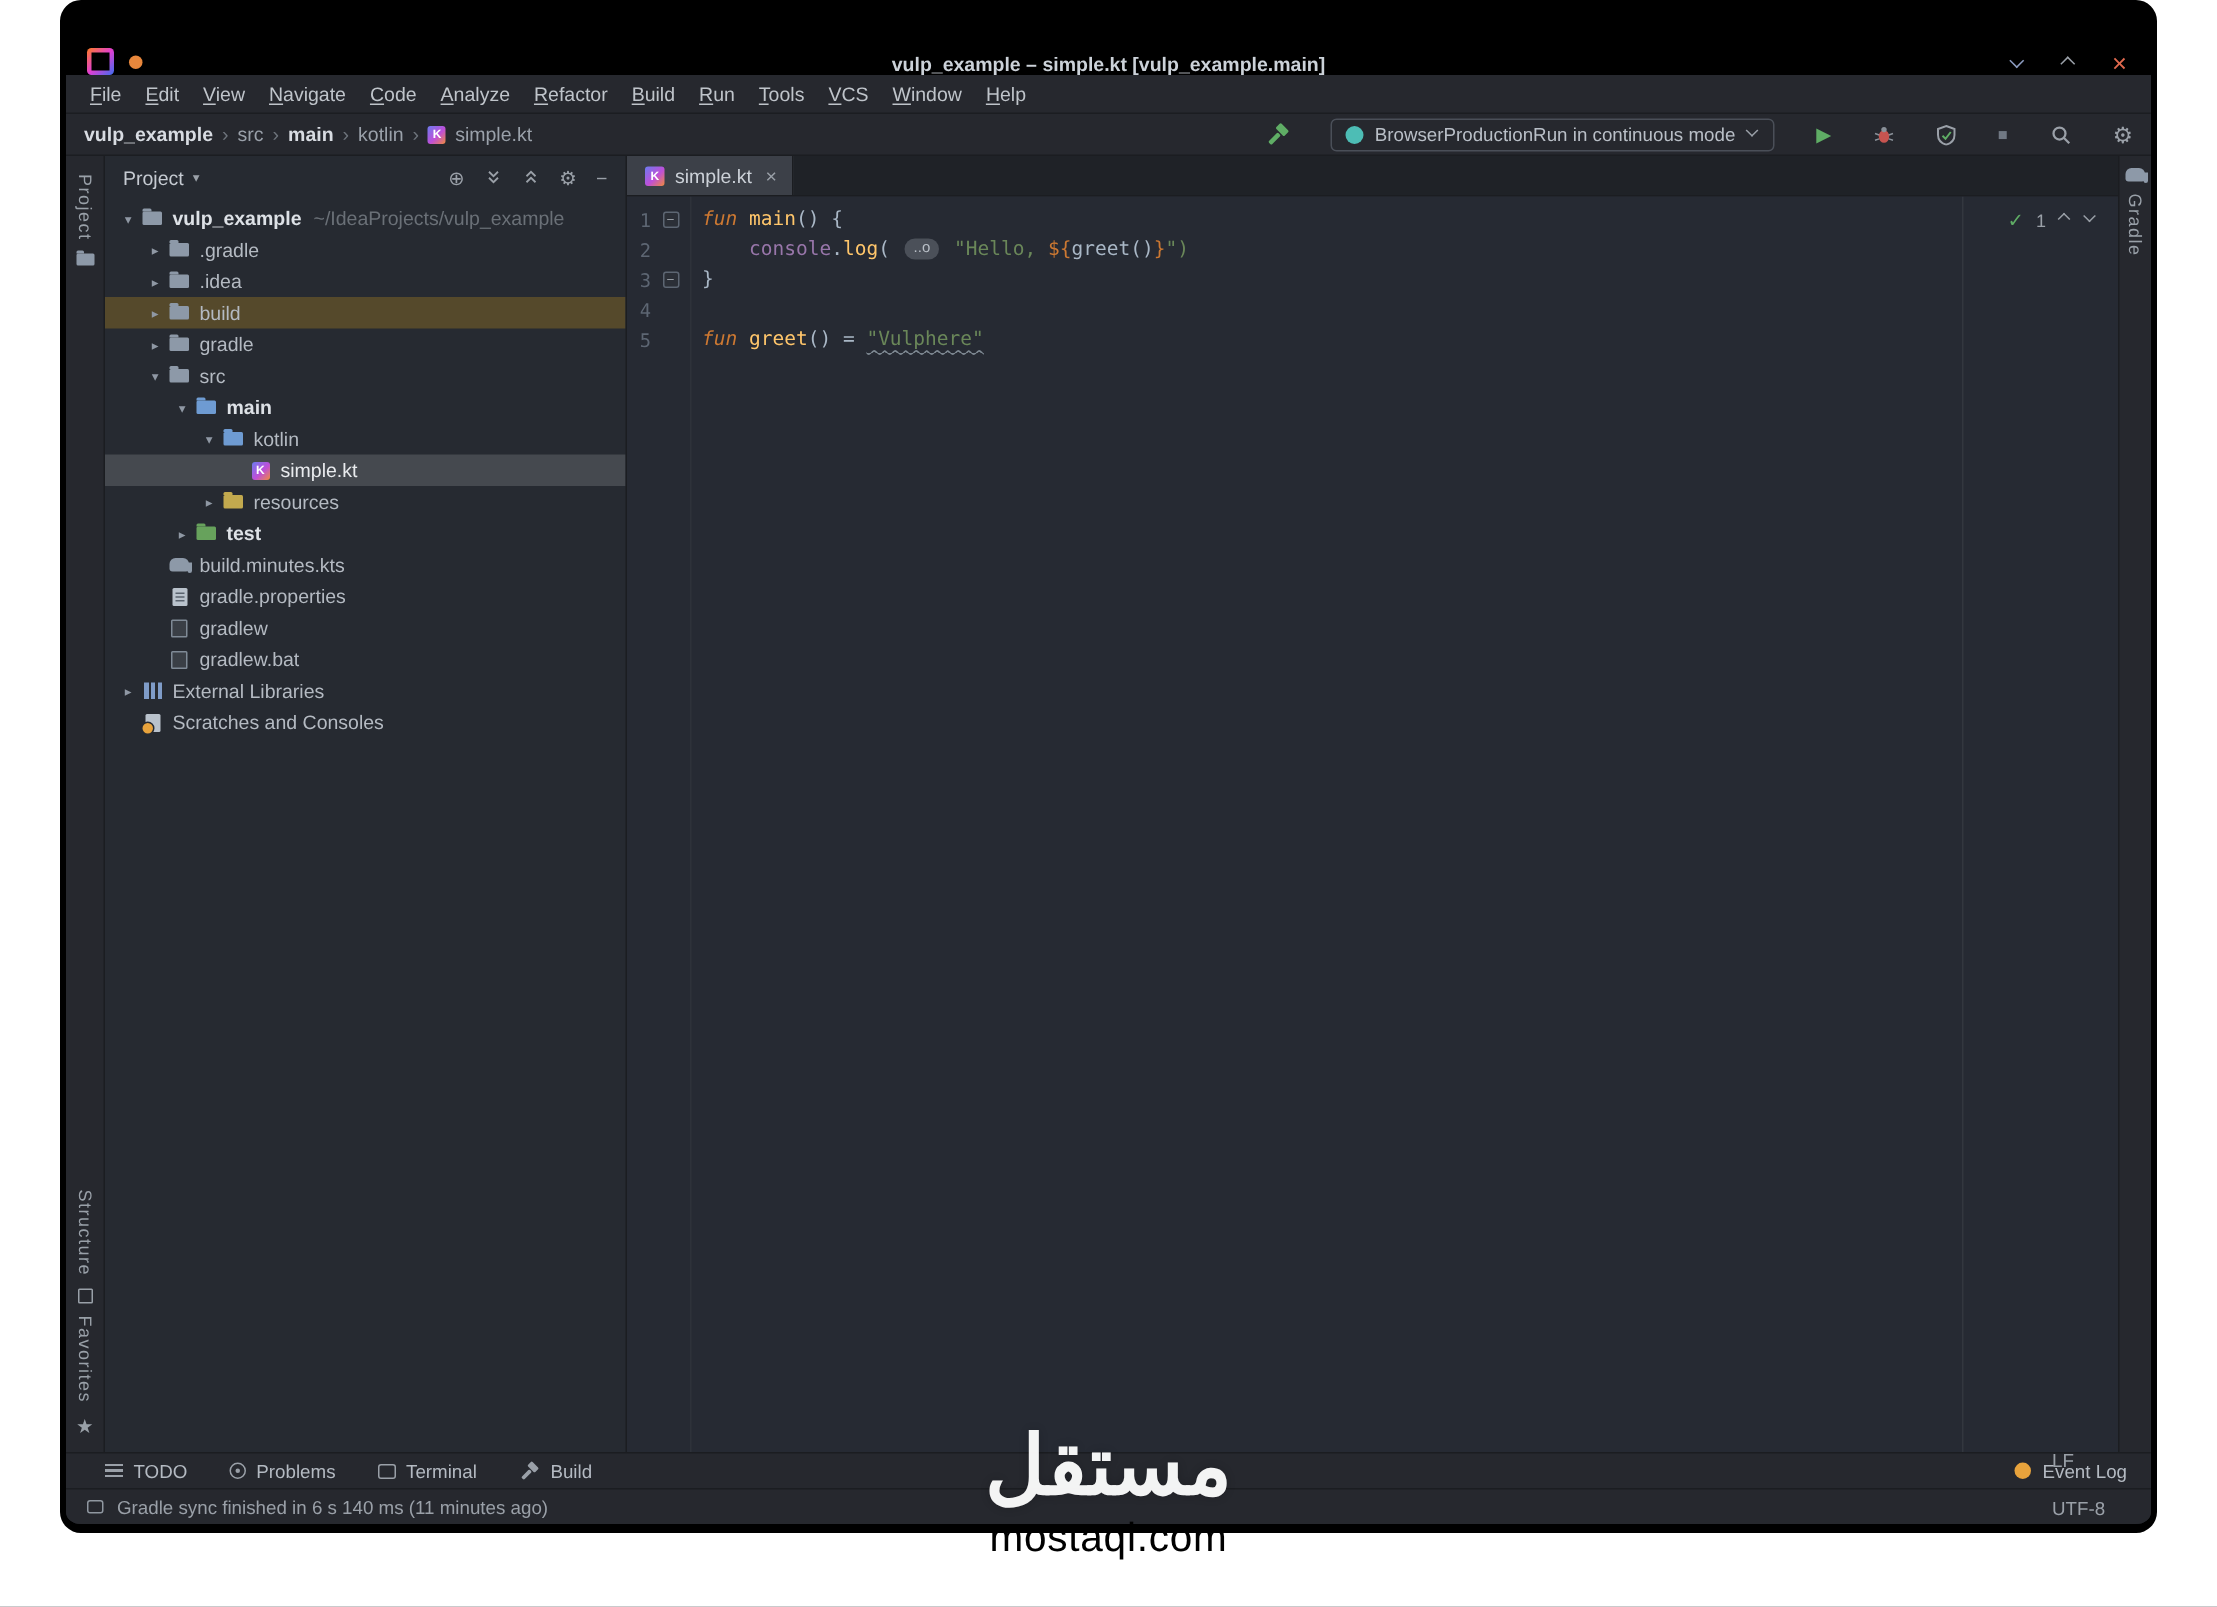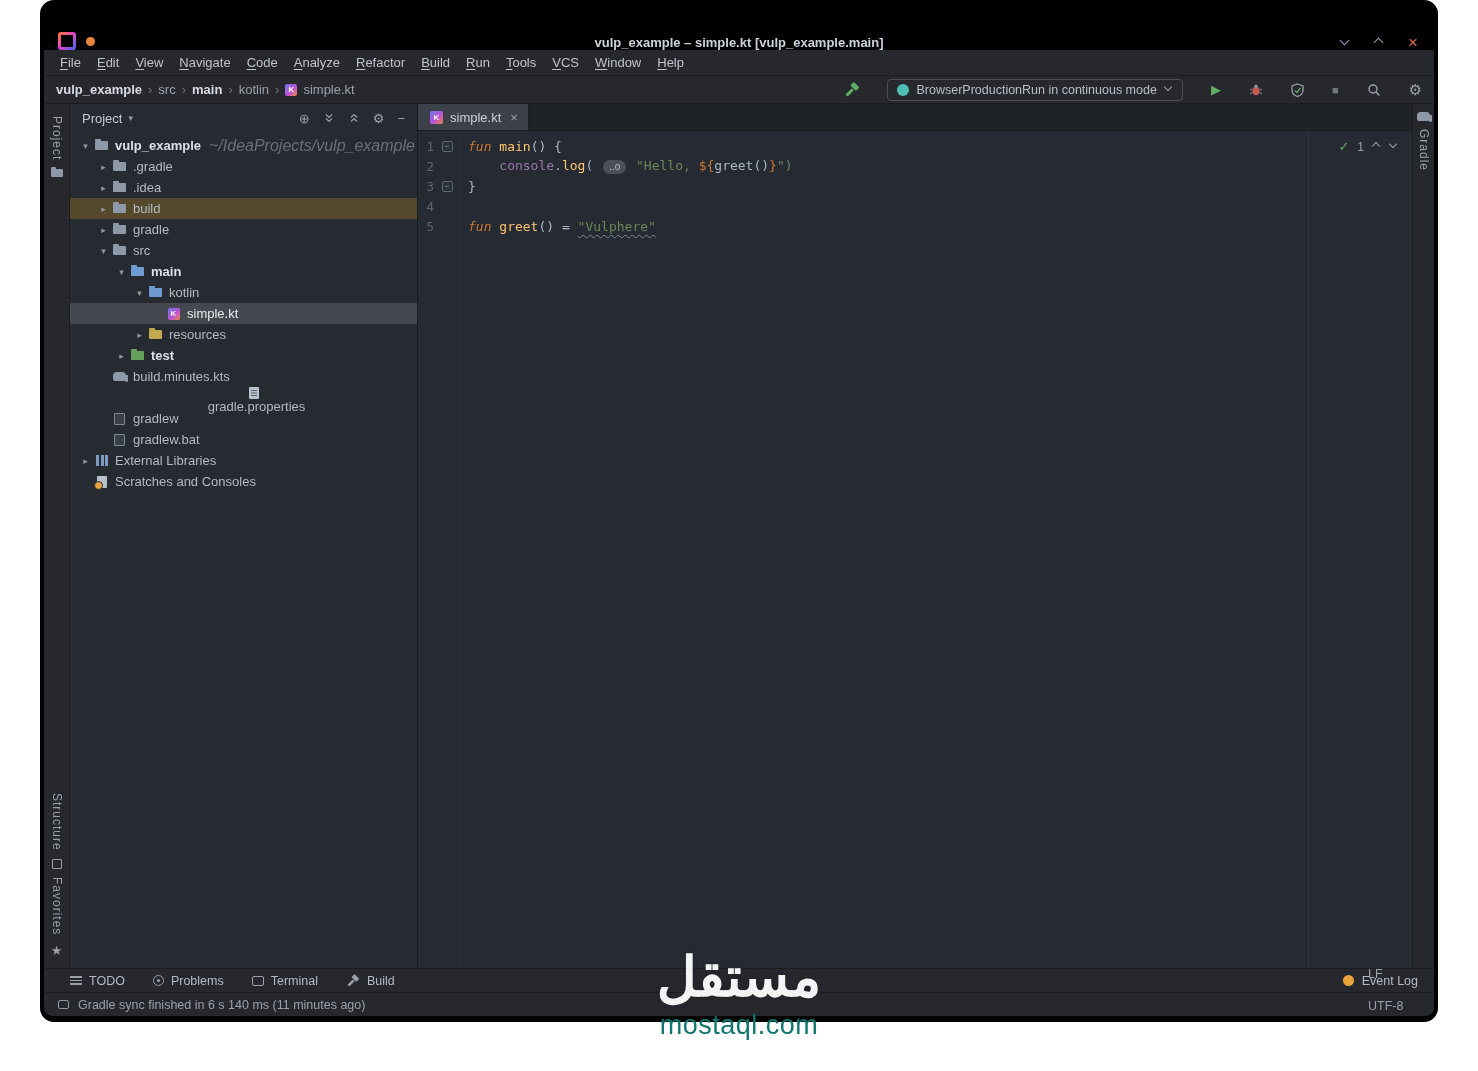--- a/index.html
+++ b/index.html
@@ -76,21 +76,21 @@
   .ph-icons { margin-left:auto; display:flex; align-items:center; gap:13px; color:#9aa0a8; font-size:13px; }
   .tree { flex:1; overflow:hidden; padding-top:3px; }
   .tree-row { height:21px; display:flex; align-items:center; font-size:13px; color:#b4bac2;
               white-space:nowrap; cursor:default; }
   .tree-row.sel { background:#45494f; }
   .tree-row.sel .tree-label { color:#e9ebee; }
   .tree-row.excl { background:#55492b; }
   .tw-chev { width:15px; flex:none; text-align:center; color:#8f98a4; font-size:9px; }
   .ti { width:17px; flex:none; display:inline-flex; align-items:center; justify-content:center; margin-right:5px; }
   .tree-label.bold { color:#dde1e6; font-weight:bold; }
-  .tree-hint { color:#6a7077; margin-left:8px; font-size:16px;font-style:italic; }
+  .tree-hint { color:#6a7077; margin-left:8px; font-size:13px; }
 
   
   .fi { width:13px; height:9px; border-radius:1px; background:#8d99a8; position:relative; display:inline-block; }
   .fi::before { content:""; position:absolute; top:-2.5px; left:0; width:6px; height:2.5px;
                 border-radius:1px 1px 0 0; background:inherit; }
   .fi.src { background:#6e9bd2; } .fi.test { background:#67a25c; } .fi.res { background:#c2a94e; }
   .kt-ic { width:13px; height:13px; border-radius:2px; flex:none;
            background:linear-gradient(135deg,#6c7bf0 0%,#bf4fd8 55%,#f08a3c 100%);
            display:inline-flex; align-items:center; justify-content:center;
            color:#fff; font-size:8px; font-weight:bold; }
@@ -164,21 +164,21 @@
   .sb-right { margin-left:auto; display:flex; align-items:flex-start; gap:18px;flex-direction:column; }
   .ic-lock { width:9px; height:7px; border:1.3px solid #9aa0a8; border-radius:1px; position:relative;
              display:inline-block; margin-top:4px; }
   .ic-lock::before { content:""; position:absolute; top:-5px; left:1px; width:4px; height:5px;
                      border:1.3px solid #9aa0a8; border-bottom:none; border-radius:3px 3px 0 0; }
 
   
   .watermark { position:absolute; top:946px; left:0; width:100%; text-align:center; z-index:99; pointer-events:none; }
   .wm-ar { font-size:55px; font-weight:bold; color:#ffffff; opacity:0.95; line-height:1.15;
            text-shadow:0 0 8px rgba(0,0,0,0.18); }
-  .wm-en { font-size:27px; color:#0f766e; margin-top:1px; letter-spacing:0.5px; }
+  .wm-en { font-size:27px; color:#000000; margin-top:1px; letter-spacing:0.5px; }
 
   svg { display:block; }
 </style>
 </head>
 <body>
 
 <div class="window">
 
   <div class="titlebar">
     <div class="tb-left">
@@ -365,21 +365,21 @@
             </span>
             <span class="tree-label bold">test</span>
           </div>
           <div class="tree-row" style="padding-left: 26px;">
             <span class="tw-chev"></span>
             <span class="ti">
               <span class="el-ic"></span>
             </span>
             <span class="tree-label">build.minutes.kts</span>
           </div>
-          <div class="tree-row" style="padding-left: 26px; flex-direction: column;">
+          <div class="tree-row" style="padding-left: 26px;">
             <span class="tw-chev"></span>
             <span class="ti">
               <span class="file-ic"></span>
             </span>
             <span class="tree-label">gradle.properties</span>
           </div>
           <div class="tree-row" style="padding-left: 26px;">
             <span class="tw-chev"></span>
             <span class="ti">
               <span class="script-ic"></span>

